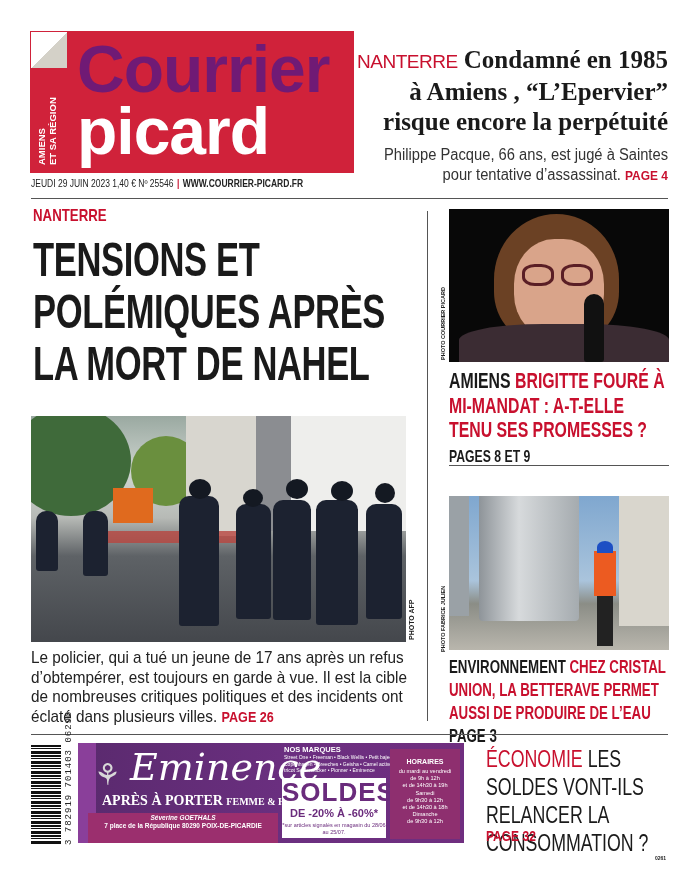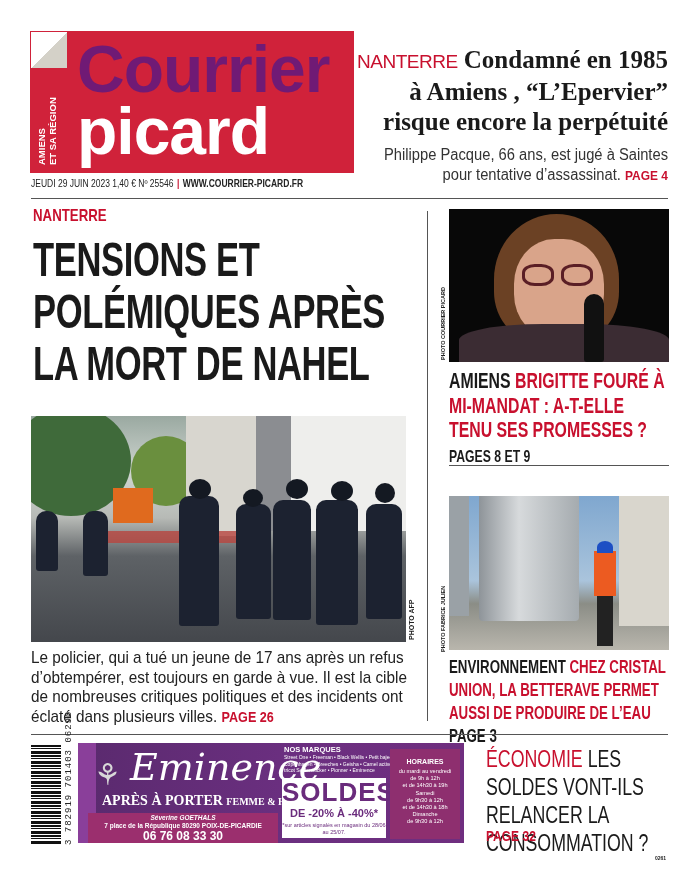--- a/index.html
+++ b/index.html
@@ -200,26 +200,25 @@
 <div class="abs" id="barcode-num">3 782919 701403 06290</div>
 
 <div class="abs" id="ad">
   <div class="abs" id="ad-stripe"></div>
   <div class="abs" id="ad-bird">⚘</div>
   <div class="abs" id="ad-brand">Eminence</div>
   <div class="abs" id="ad-line"><span>APRÈS À PORTER</span> <small>FEMME &amp; HOMME</small></div>
   <div class="abs" id="ad-addr-box"></div>
   <div class="abs" id="ad-name">Séverine GOETHALS</div>
   <div class="abs" id="ad-addr">7 place de la République 80290 POIX-DE-PICARDIE</div>
-  <div class="abs" id="ad-phone">06 76 08 33 30</div>
   <div class="abs" id="ad-brands-title">NOS MARQUES</div>
   <div class="abs" id="ad-brands">Street One • Freeman • Black Wellis • Petit bajeour Copenhagen • Breeches • Geisha • Camel active Maxi tricot Seidensticker • Pionner • Eminence</div>
   <div class="abs" id="ad-soldes-box"></div>
   <div class="abs" id="ad-soldes">SOLDES</div>
-  <div class="abs" id="ad-discount">DE -20% À -40%*</div>
+  <div class="abs" id="ad-discount">DE -20% À -60%*</div>
   <div class="abs" id="ad-note">*sur articles signalés en magasin du 28/06 au 25/07.</div>
   <div class="abs" id="ad-hours-box"></div>
   <div class="abs" id="ad-hours-title">HORAIRES</div>
   <div class="abs" id="ad-hours">
     <div>du mardi au vendredi</div>
     <div>de 9h à 12h</div>
     <div>et de 14h30 à 19h</div>
     <div>Samedi</div>
     <div>de 9h30 à 12h</div>
     <div>et de 14h30 à 18h</div>

